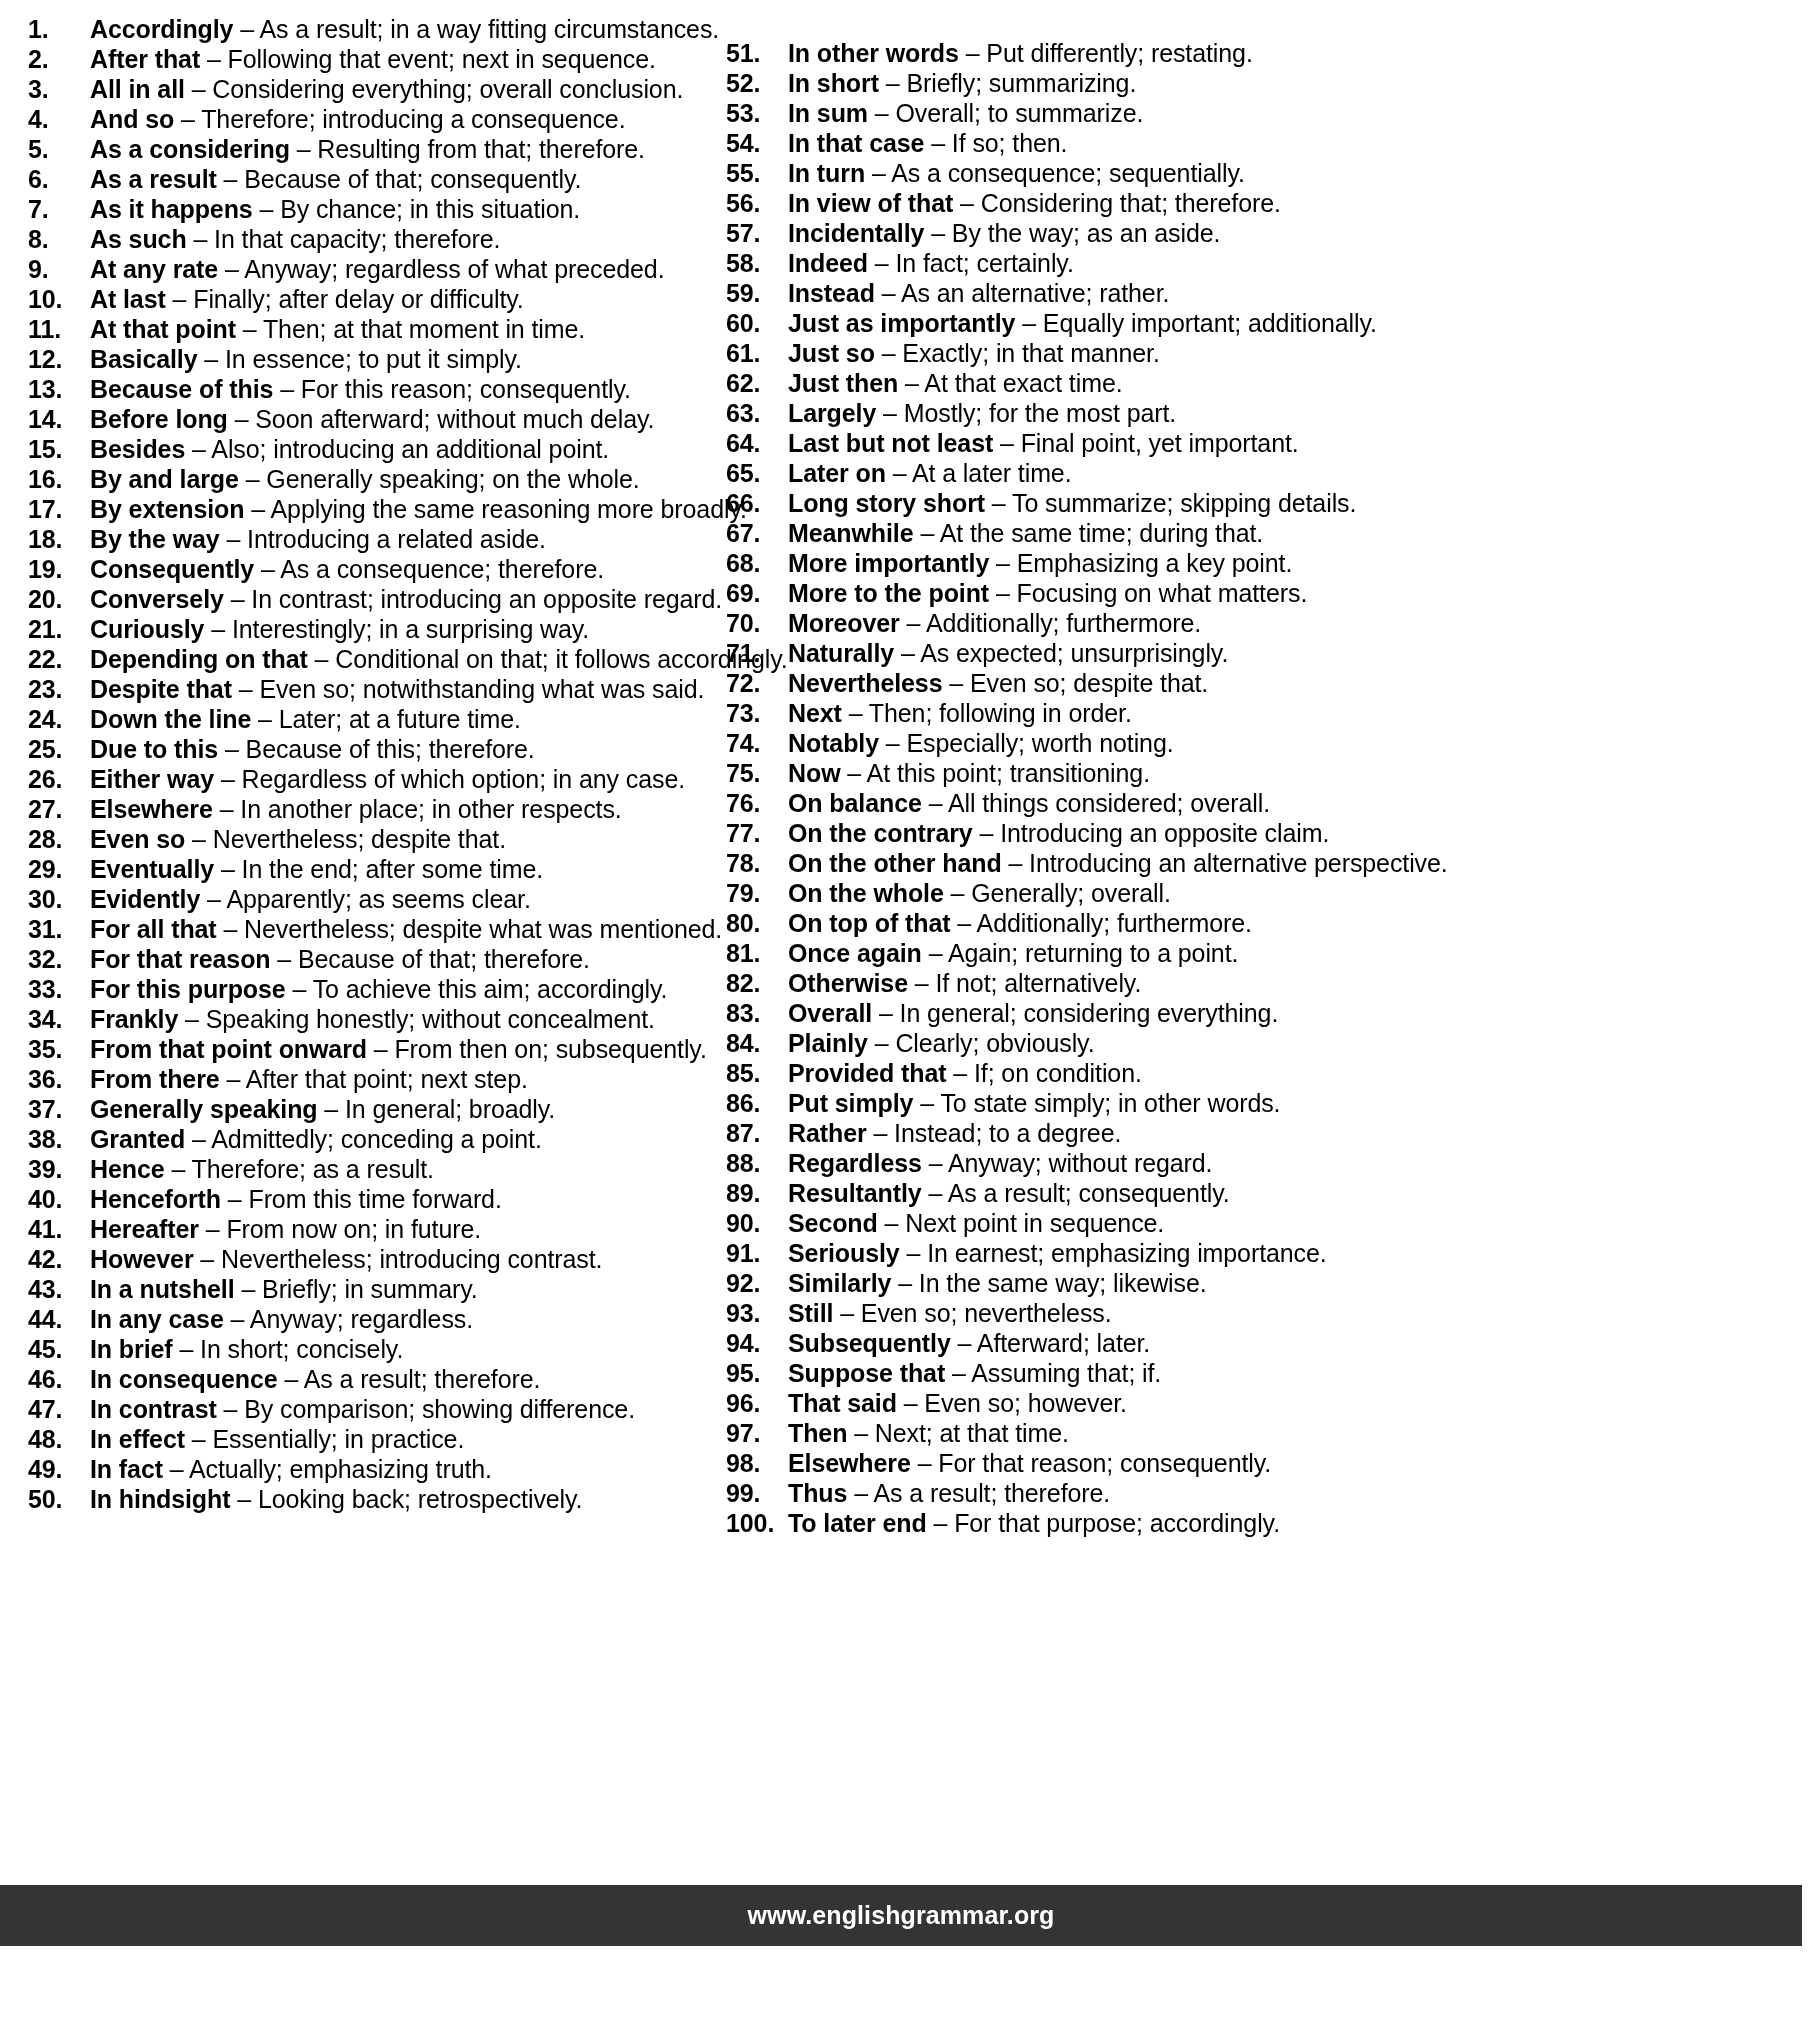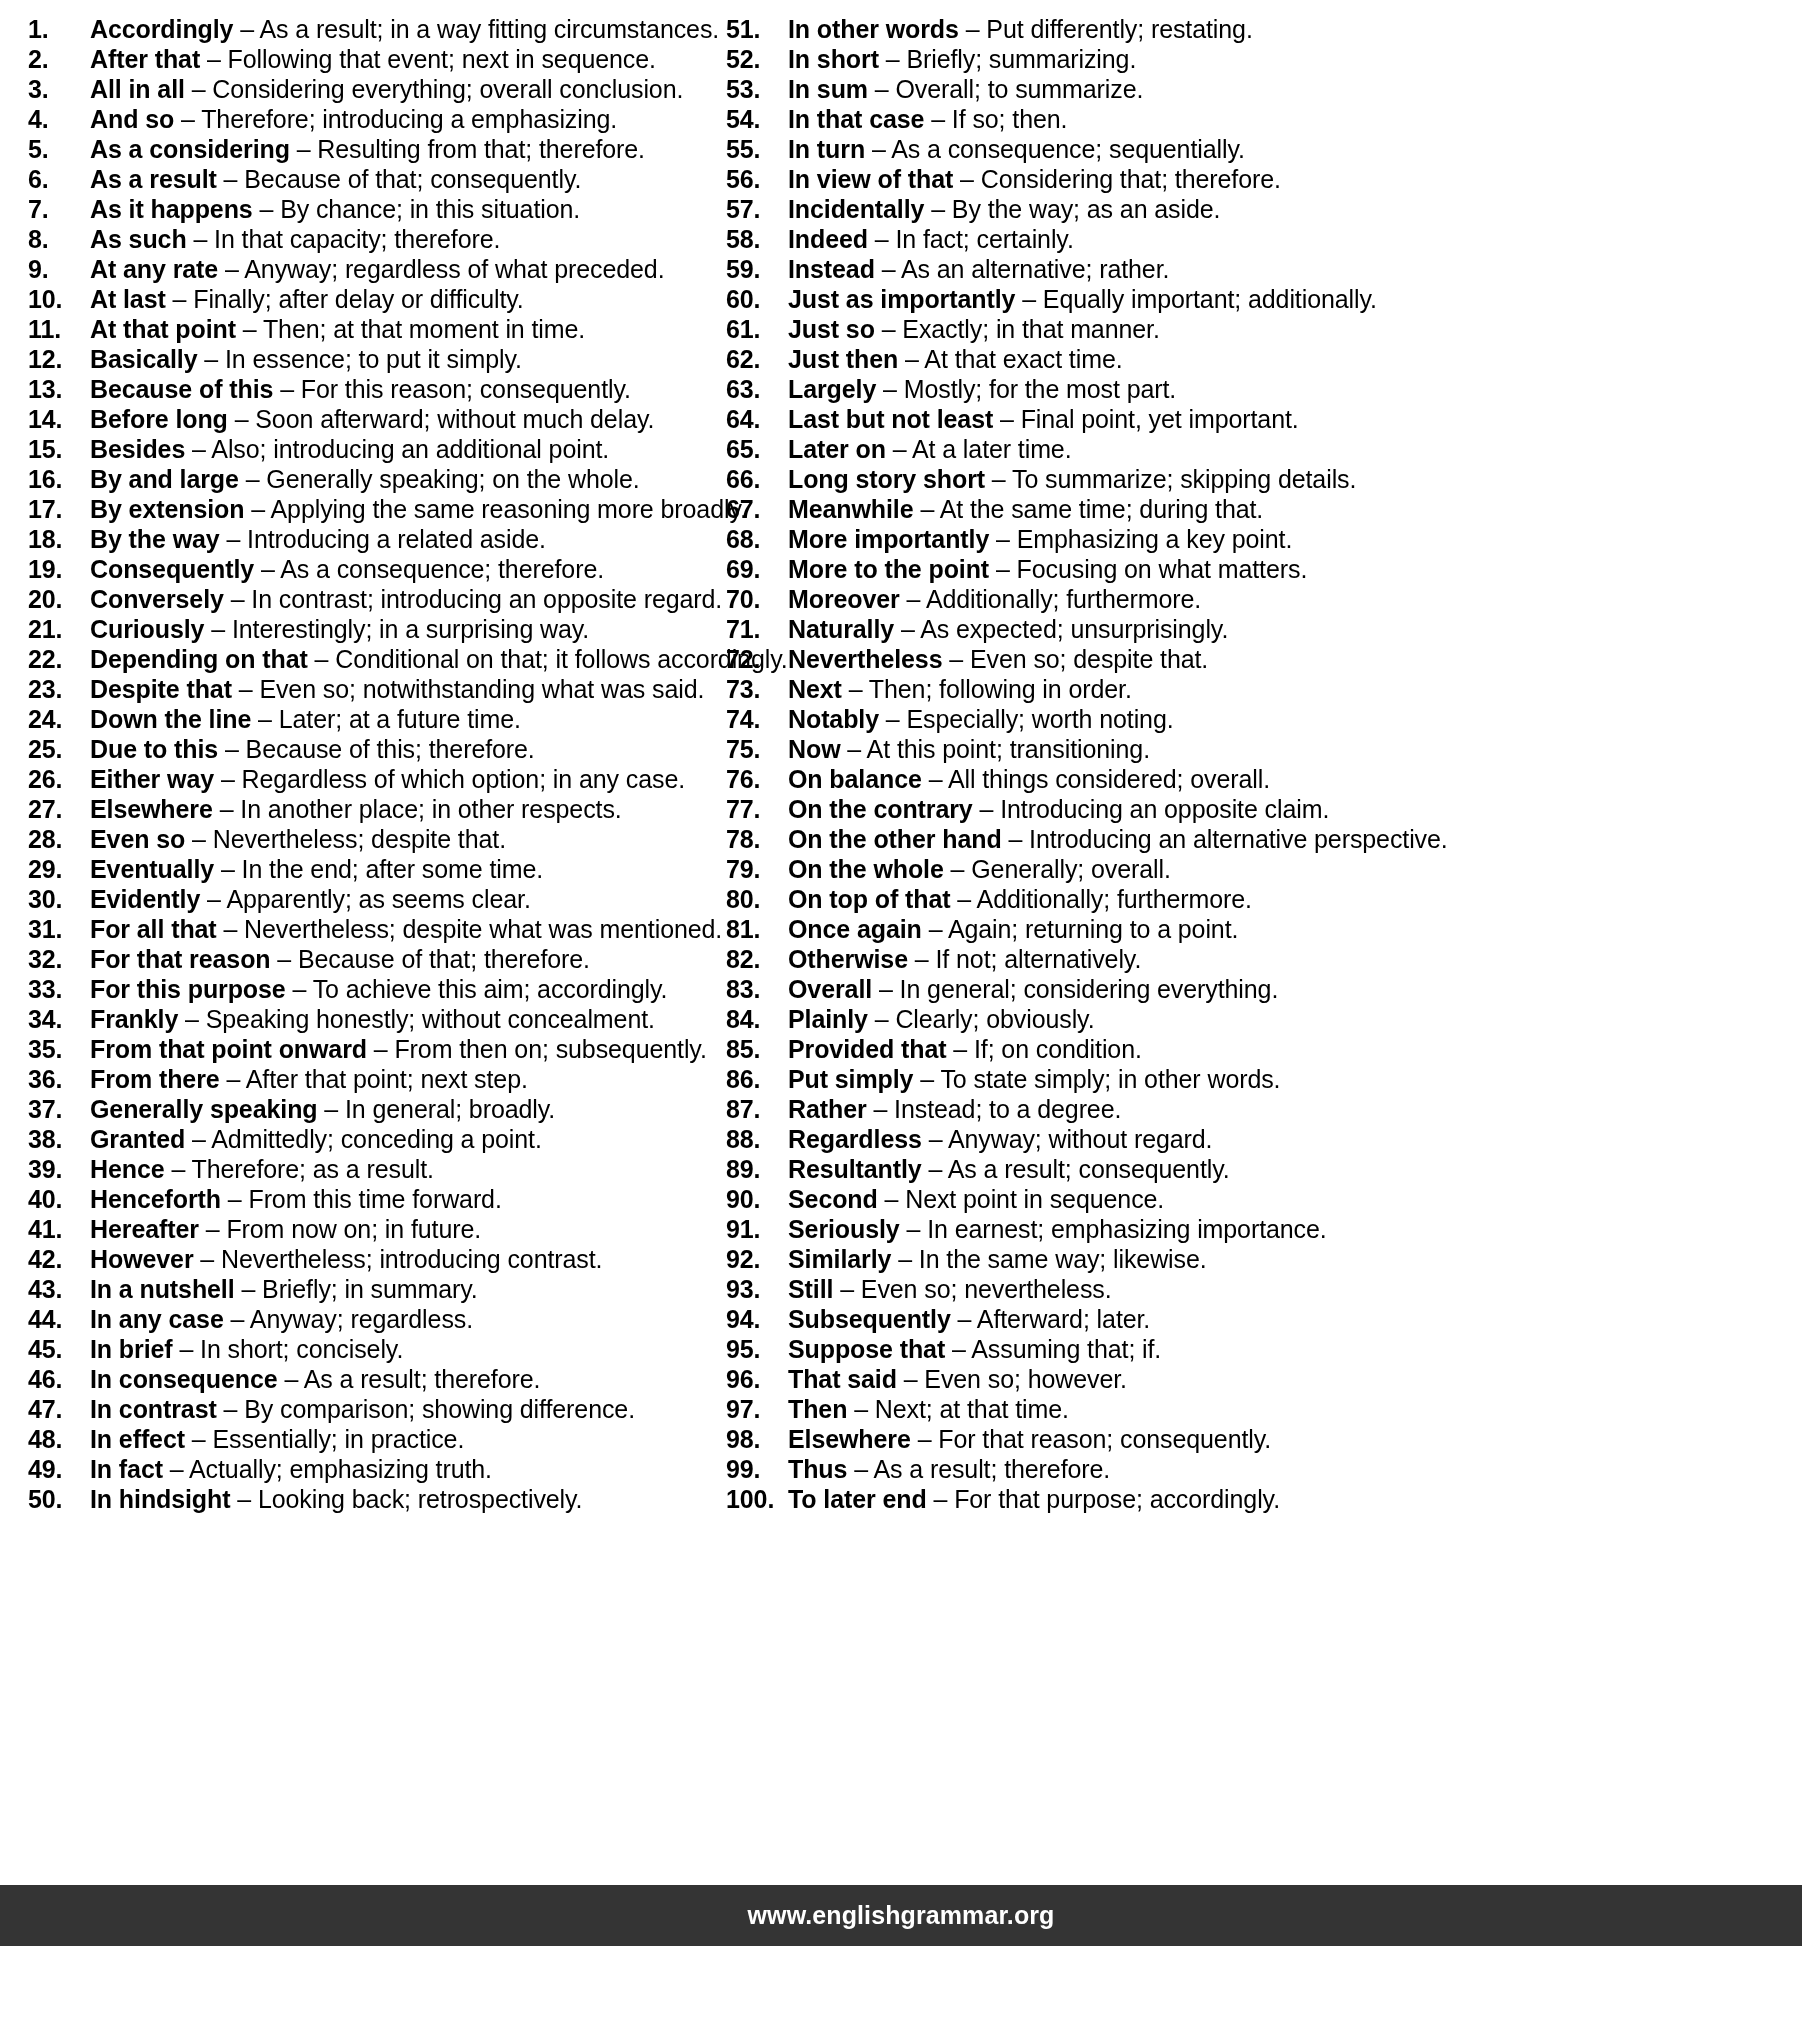--- a/index.html
+++ b/index.html
@@ -27,21 +27,21 @@
   .columns {
     display: flex;
     flex-direction: row;
     align-items: flex-start;
     width: 1812px;
   }
   .column {
     box-sizing: border-box;
   }
   .column.left  { width: 718px; padding-left: 28px; }
-  .column.right { width: 1094px; padding-left: 8px; }
+  .column.right { width: 1094px; padding-left: 8px; margin-top: 24px; }
 
   ol.list {
     list-style: none;
     margin: 0;
     padding: 0;
   }
   li.item {
     display: flex;
     flex-direction: row;
     align-items: baseline;
@@ -104,21 +104,21 @@
           <li class="item">
             <span class="num">2.</span>
             <span class="body-text"><span class="term">After that</span><span class="dash"> – </span><span class="def">Following that event; next in sequence.</span></span>
           </li>
           <li class="item">
             <span class="num">3.</span>
             <span class="body-text"><span class="term">All in all</span><span class="dash"> – </span><span class="def">Considering everything; overall conclusion.</span></span>
           </li>
           <li class="item">
             <span class="num">4.</span>
-            <span class="body-text"><span class="term">And so</span><span class="dash"> – </span><span class="def">Therefore; introducing a emphasizing.</span></span>
+            <span class="body-text"><span class="term">And so</span><span class="dash"> – </span><span class="def">Therefore; introducing a consequence.</span></span>
           </li>
           <li class="item">
             <span class="num">5.</span>
             <span class="body-text"><span class="term">As a considering</span><span class="dash"> – </span><span class="def">Resulting from that; therefore.</span></span>
           </li>
           <li class="item">
             <span class="num">6.</span>
             <span class="body-text"><span class="term">As a result</span><span class="dash"> – </span><span class="def">Because of that; consequently.</span></span>
           </li>
           <li class="item">

